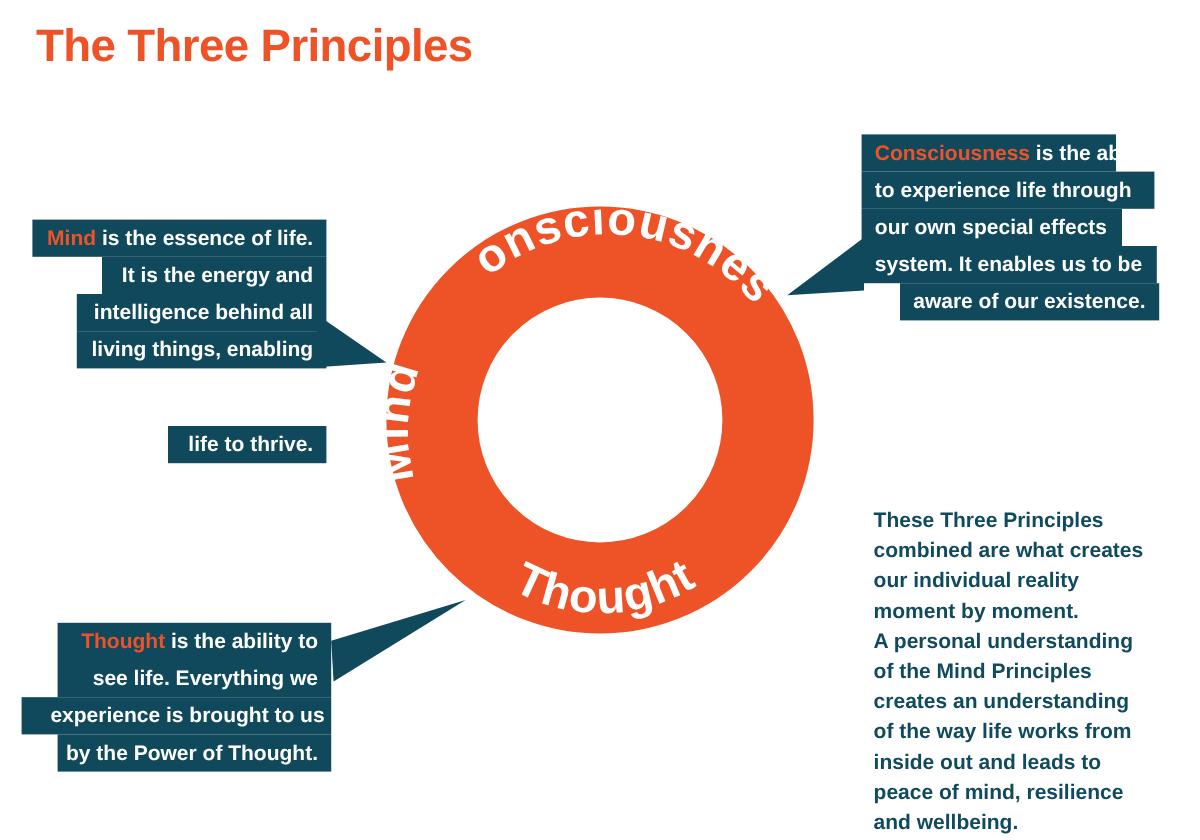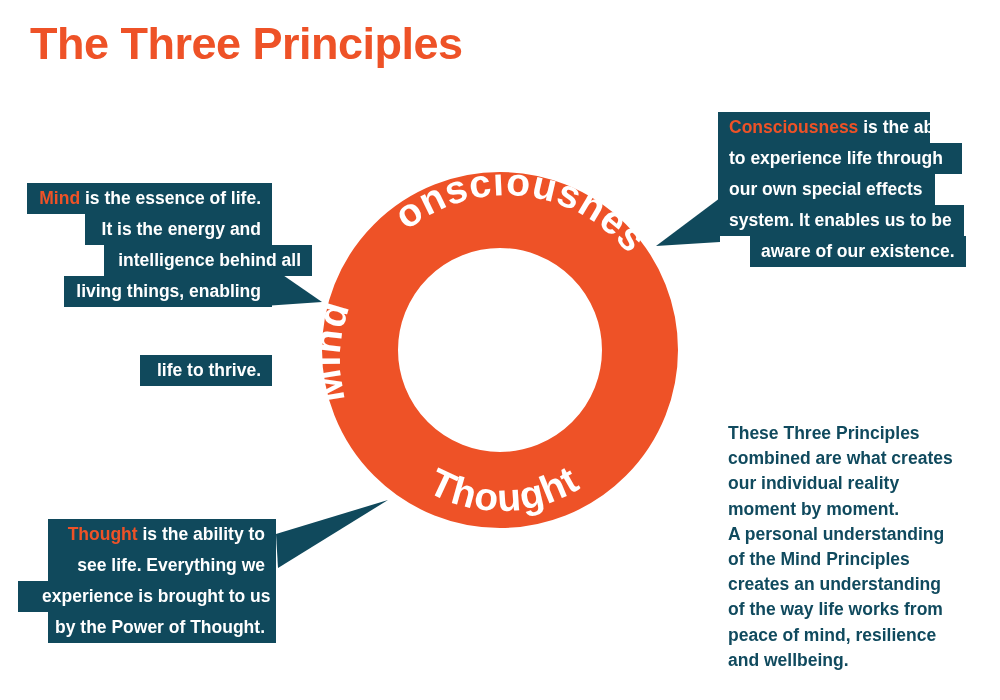--- a/index.html
+++ b/index.html
@@ -9,21 +9,21 @@
     font-family:"Liberation Sans", sans-serif;
     overflow:hidden;
     position:relative;
   }
   #stage{position:absolute;left:0;top:0;width:1000px;height:700px;}
 
   
   .title{
     position:absolute;
     left:30px; top:18px;
-    font-size:45px;
+    font-size:38px;
     font-weight:bold;
     letter-spacing:-0.5px;
     color:#EE5227;
     white-space:nowrap;
   }
 
   
   .callout{position:absolute;}
   .line{
     position:absolute;
@@ -101,21 +101,21 @@
     <svg class="ptr" style="left:264px; top:258px;" width="62" height="52" viewBox="0 0 62 52">
       <polygon points="0,4 58,44 0,48" fill="#10495C"></polygon>
     </svg>
 
     <div class="line r" style="left:27px; top:183px; width:245px; padding-right:11px;">
       <span class="kw">Mind</span><span> is the essence of life.</span>
     </div>
     <div class="line r" style="left:85px; top:214px; width:187px; padding-right:11px;">
       <span>It is the energy and</span>
     </div>
-    <div class="line r" style="left:64px; top:245px; width:208px; padding-right:11px;margin-left:40px;">
+    <div class="line r" style="left:64px; top:245px; width:208px; padding-right:11px;">
       <span>intelligence behind all</span>
     </div>
     <div class="line r" style="left:64px; top:276px; width:208px; padding-right:11px;">
       <span>living things, enabling</span>
     </div>
     <div class="line r" style="left:140px; top:307px; width:132px; padding-right:11px;margin-top:48px;">
       <span>life to thrive.</span>
     </div>
   </div>
 
@@ -164,17 +164,18 @@
 
   <div class="para">
     <div>These Three Principles</div>
     <div>combined are what creates</div>
     <div>our individual reality</div>
     <div>moment by moment.</div>
     <div>A personal understanding</div>
     <div>of the Mind Principles</div>
     <div>creates an understanding</div>
     <div>of the way life works from</div>
+    <div>inside out and leads to</div>
     <div>peace of mind, resilience</div>
     <div>and wellbeing.</div>
   </div>
 
 </div>
 
 </body></html>

